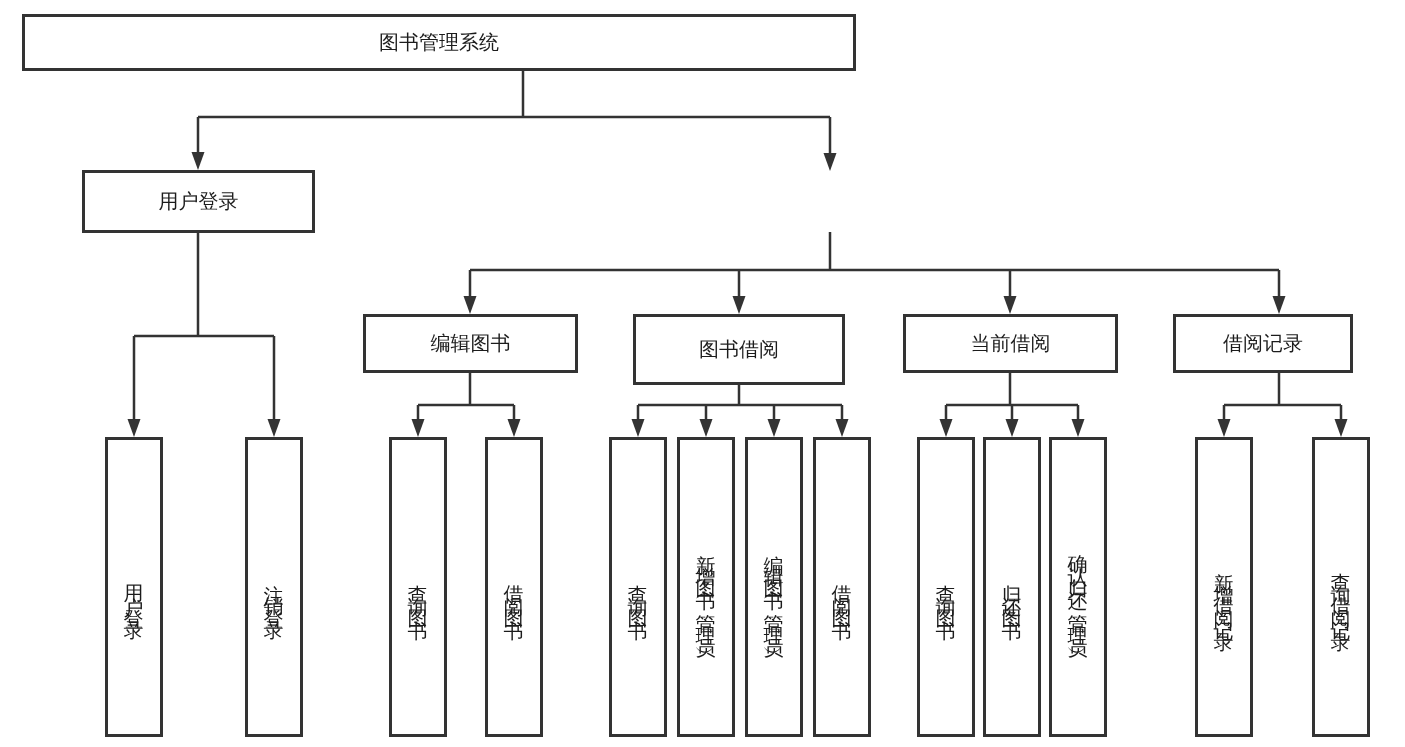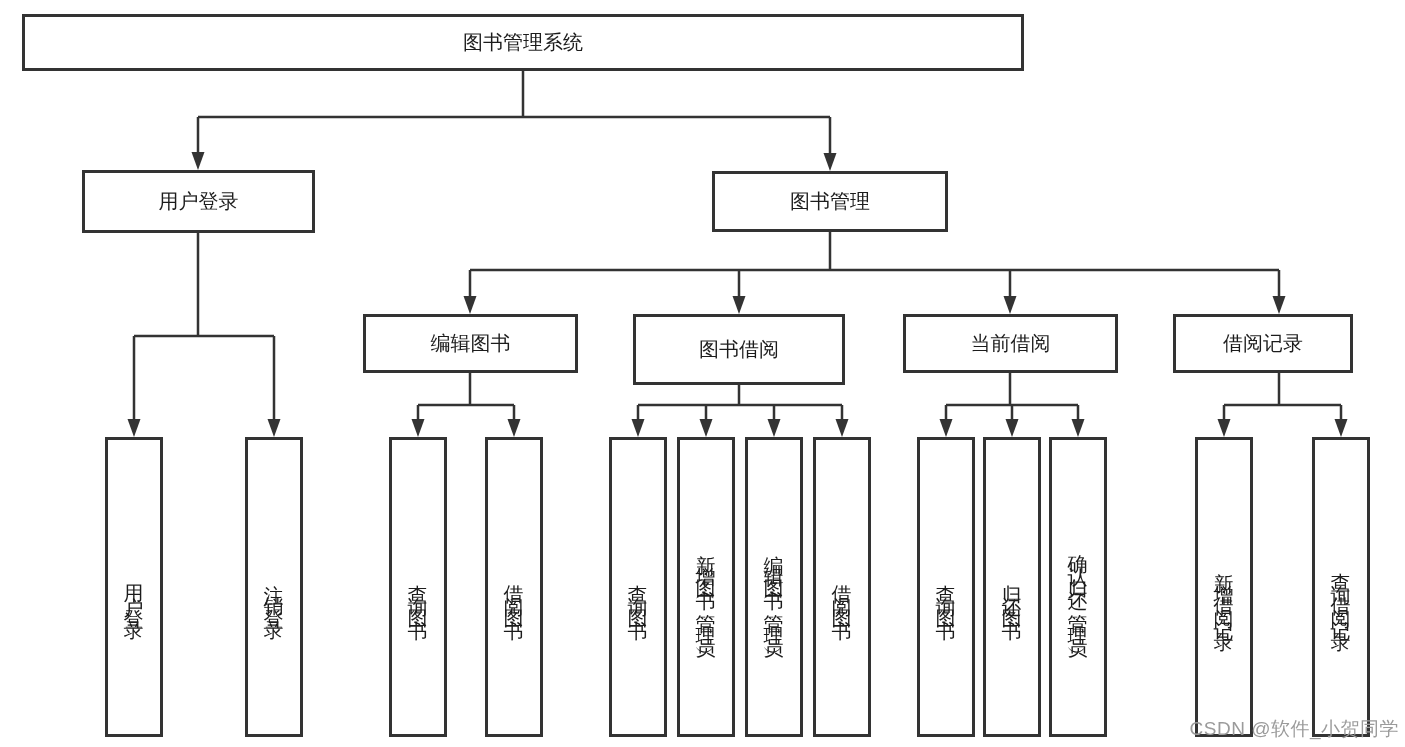--- a/index.html
+++ b/index.html
@@ -94,29 +94,26 @@
       <polygon points="767.5,419 780.5,419 774,437"></polygon>
       <polygon points="835.5,419 848.5,419 842,437"></polygon>
       <polygon points="939.5,419 952.5,419 946,437"></polygon>
       <polygon points="1005.5,419 1018.5,419 1012,437"></polygon>
       <polygon points="1071.5,419 1084.5,419 1078,437"></polygon>
       <polygon points="1217.5,419 1230.5,419 1224,437"></polygon>
       <polygon points="1334.5,419 1347.5,419 1341,437"></polygon>
     </g>
   </svg>
 
-  <div class="box" style="left:22px; top:14px; width:1002px; height:57px;">
+  <div class="box" style="left:22px; top:14px; width:834px; height:57px;">
     <span>图书管理系统</span>
   </div>
 
   <div class="box" style="left:82px; top:170px; width:233px; height:63px;">
     <span>用户登录</span>
-  </div>
-  <div class="box" style="left:712px; top:171px; width:236px; height:61px;">
-    <span>图书管理</span>
   </div>
 
   <div class="box" style="left:363px; top:314px; width:215px; height:59px;">
     <span>编辑图书</span>
   </div>
   <div class="box" style="left:633px; top:314px; width:212px; height:71px;">
     <span>图书借阅</span>
   </div>
   <div class="box" style="left:903px; top:314px; width:215px; height:59px;">
     <span>当前借阅</span>
@@ -162,15 +159,14 @@
     <span class="vlabel">确认归还（管理员）</span>
   </div>
 
   <div class="box vbox" style="left:1195px; top:437px; width:58px; height:300px;">
     <span class="vlabel">新增借阅记录</span>
   </div>
   <div class="box vbox" style="left:1312px; top:437px; width:58px; height:300px;">
     <span class="vlabel">查询借阅记录</span>
   </div>
 
-  <div id="watermark">CSDN @软件_小贺同学</div>
 
 </div>
 
 </body></html>

